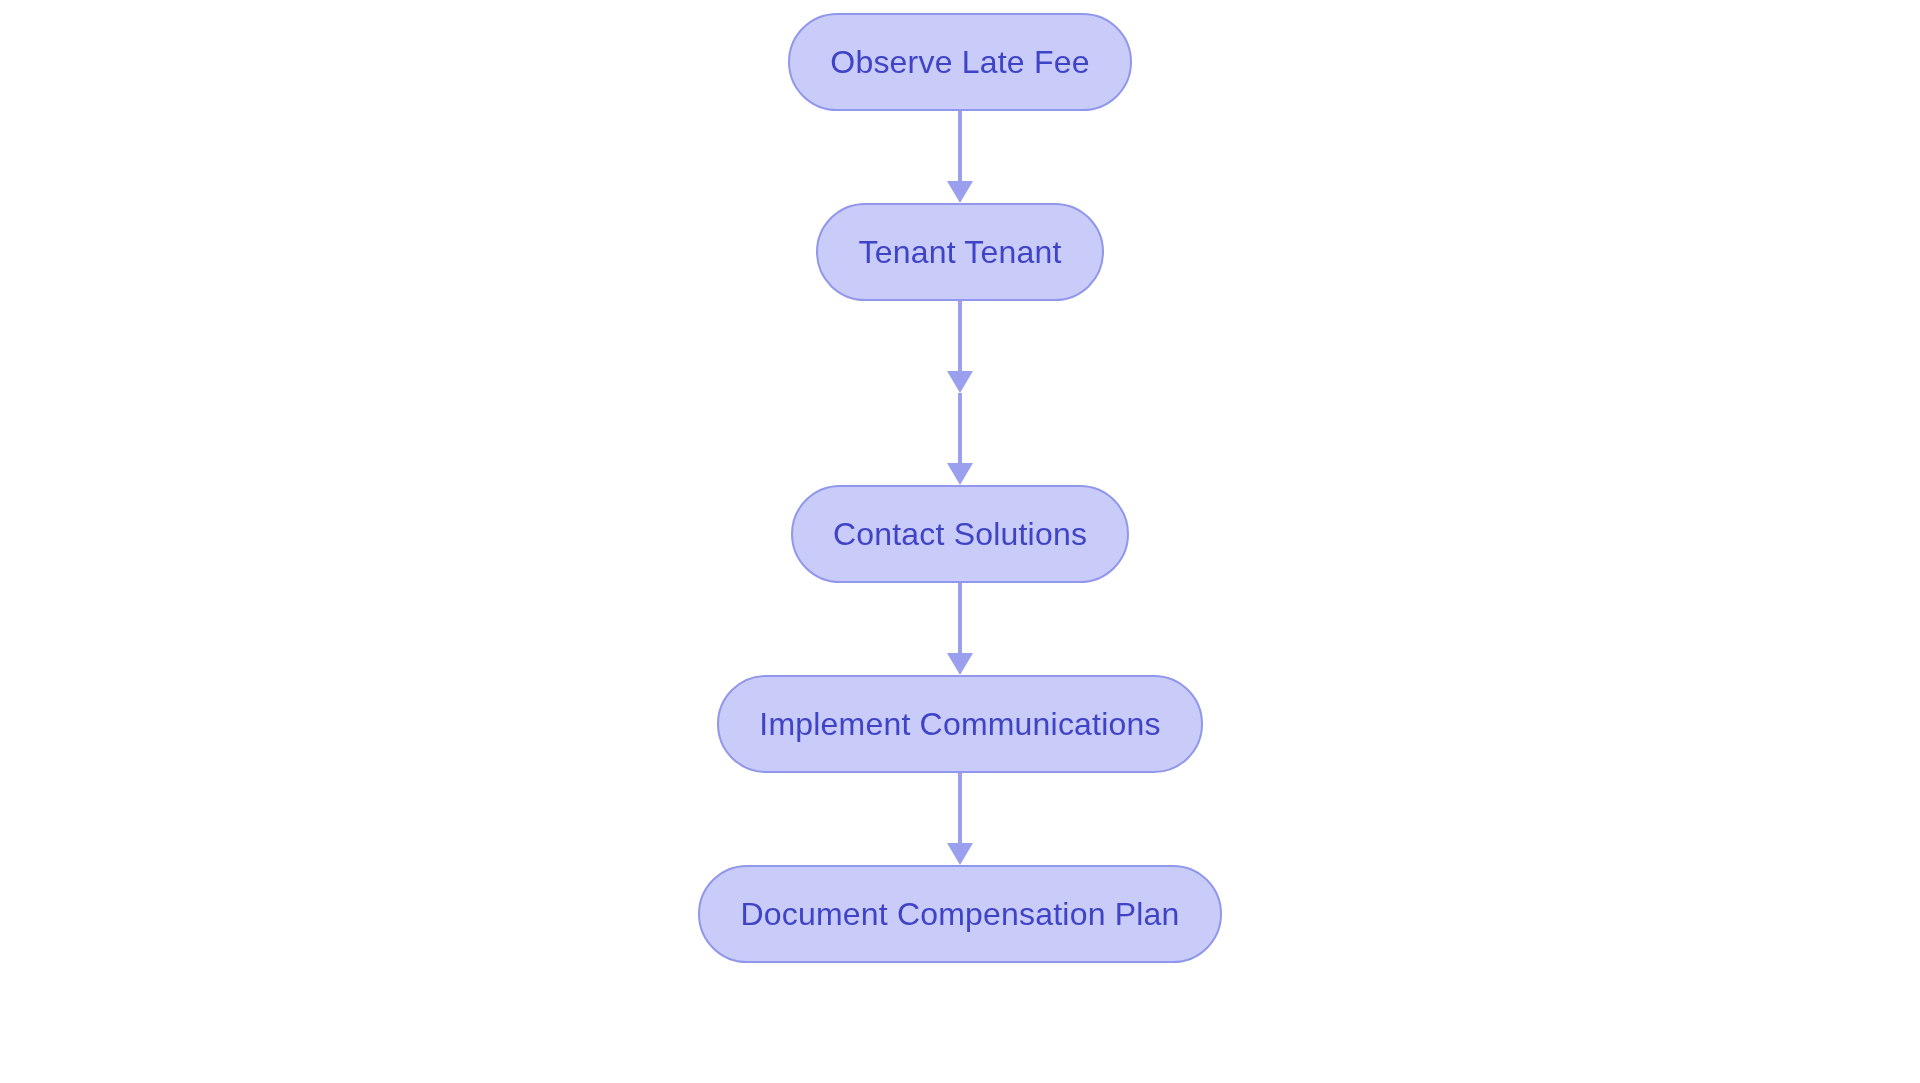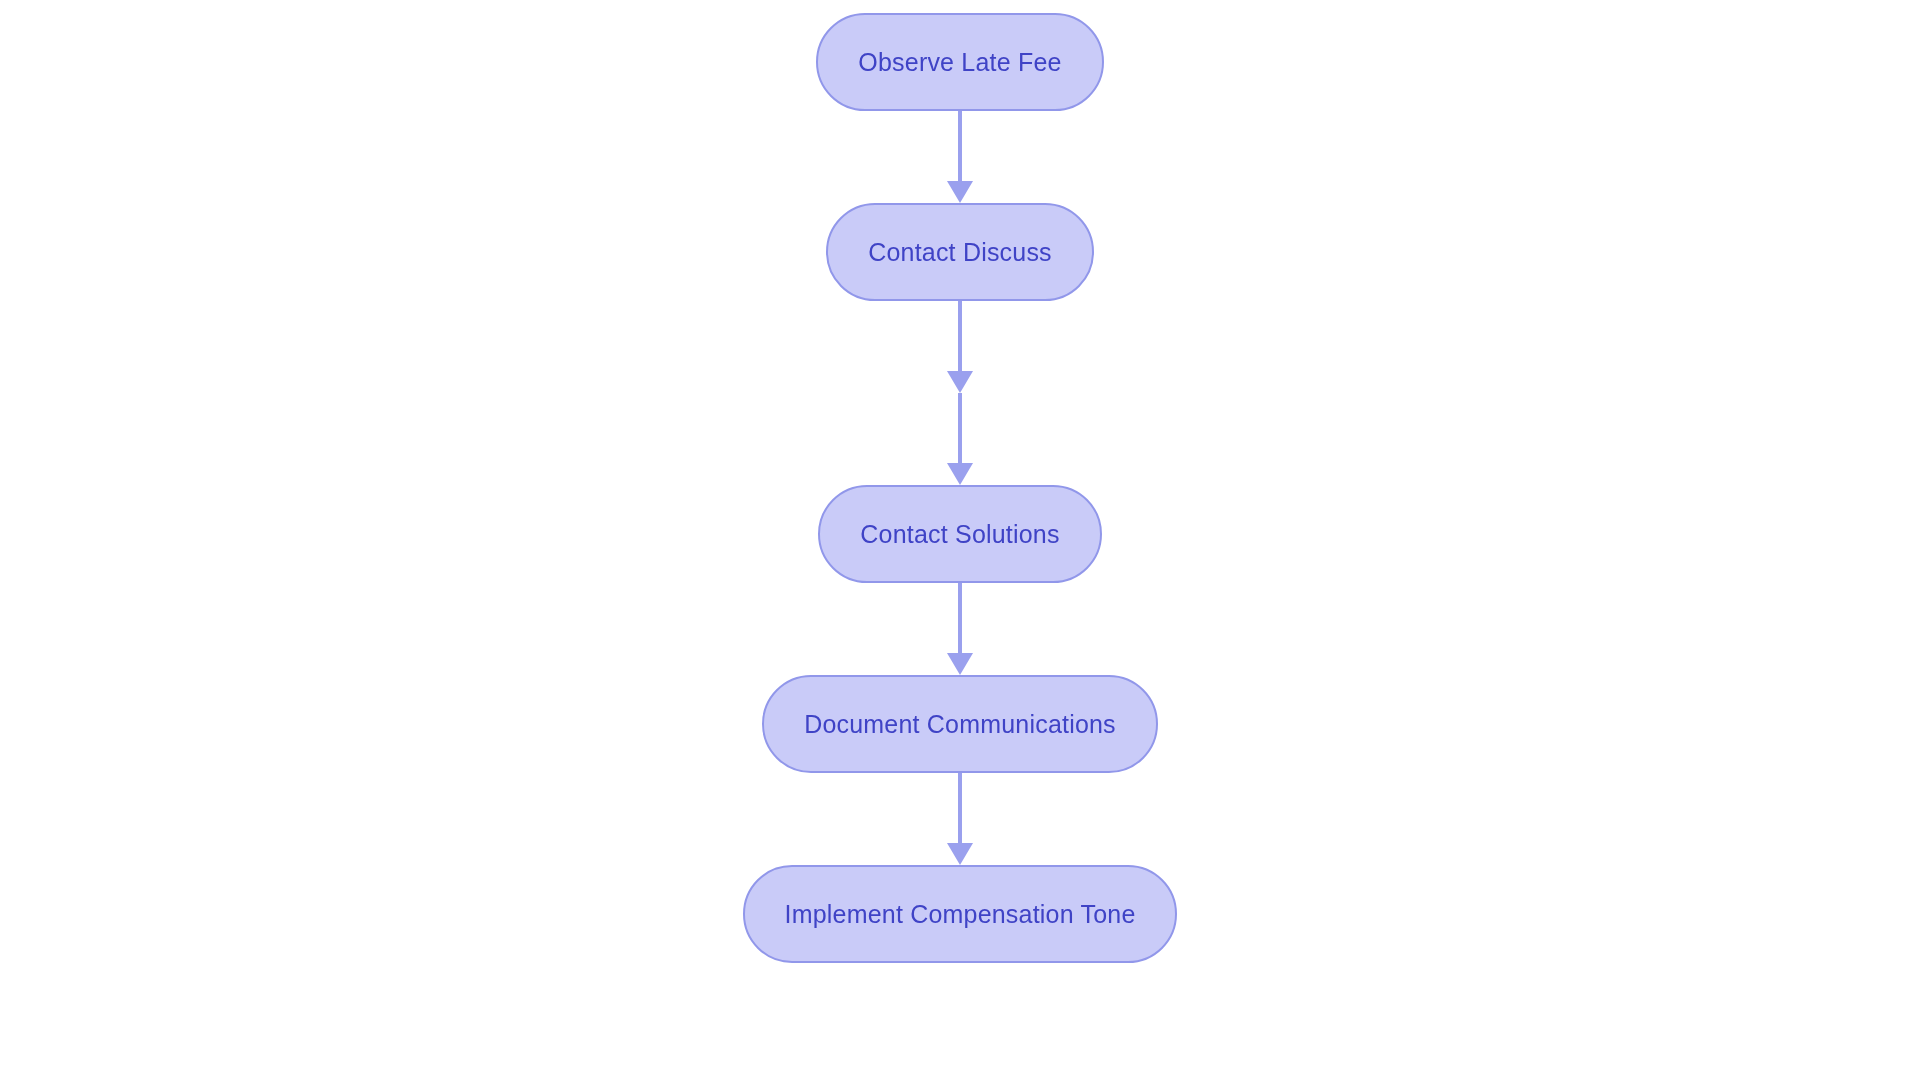--- a/index.html
+++ b/index.html
@@ -32,21 +32,21 @@
     padding: 0 40px;
     background: var(--node-fill);
     border: 2px solid var(--node-border);
     border-radius: 49px;
     display: flex;
     align-items: center;
     justify-content: center;
     flex: 0 0 auto;
   }
   .node-label {
-    font-size: 25px;
+    font-size: 32px;
     letter-spacing: 0.2px;
     color: var(--node-text);
     white-space: nowrap;
   }
   .arrow {
     height: 92px;
     flex: 0 0 auto;
     display: flex;
     flex-direction: column;
     align-items: center;
@@ -72,21 +72,21 @@
   <div class="node">
     <span class="node-label">Observe Late Fee</span>
   </div>
 
   <div class="arrow">
     <div class="arrow-line"></div>
     <div class="arrow-head"></div>
   </div>
 
   <div class="node">
-    <span class="node-label">Contact Discuss</span>
+    <span class="node-label">Tenant Tenant</span>
   </div>
 
   <div class="arrow">
     <div class="arrow-line"></div>
     <div class="arrow-head"></div>
   </div>
 
 
   <div class="arrow">
     <div class="arrow-line"></div>
@@ -96,25 +96,25 @@
   <div class="node">
     <span class="node-label">Contact Solutions</span>
   </div>
 
   <div class="arrow">
     <div class="arrow-line"></div>
     <div class="arrow-head"></div>
   </div>
 
   <div class="node">
-    <span class="node-label">Document Communications</span>
+    <span class="node-label">Implement Communications</span>
   </div>
 
   <div class="arrow">
     <div class="arrow-line"></div>
     <div class="arrow-head"></div>
   </div>
 
   <div class="node">
-    <span class="node-label">Implement Compensation Tone</span>
+    <span class="node-label">Document Compensation Plan</span>
   </div>
 
 </div>
 
 </body></html>

